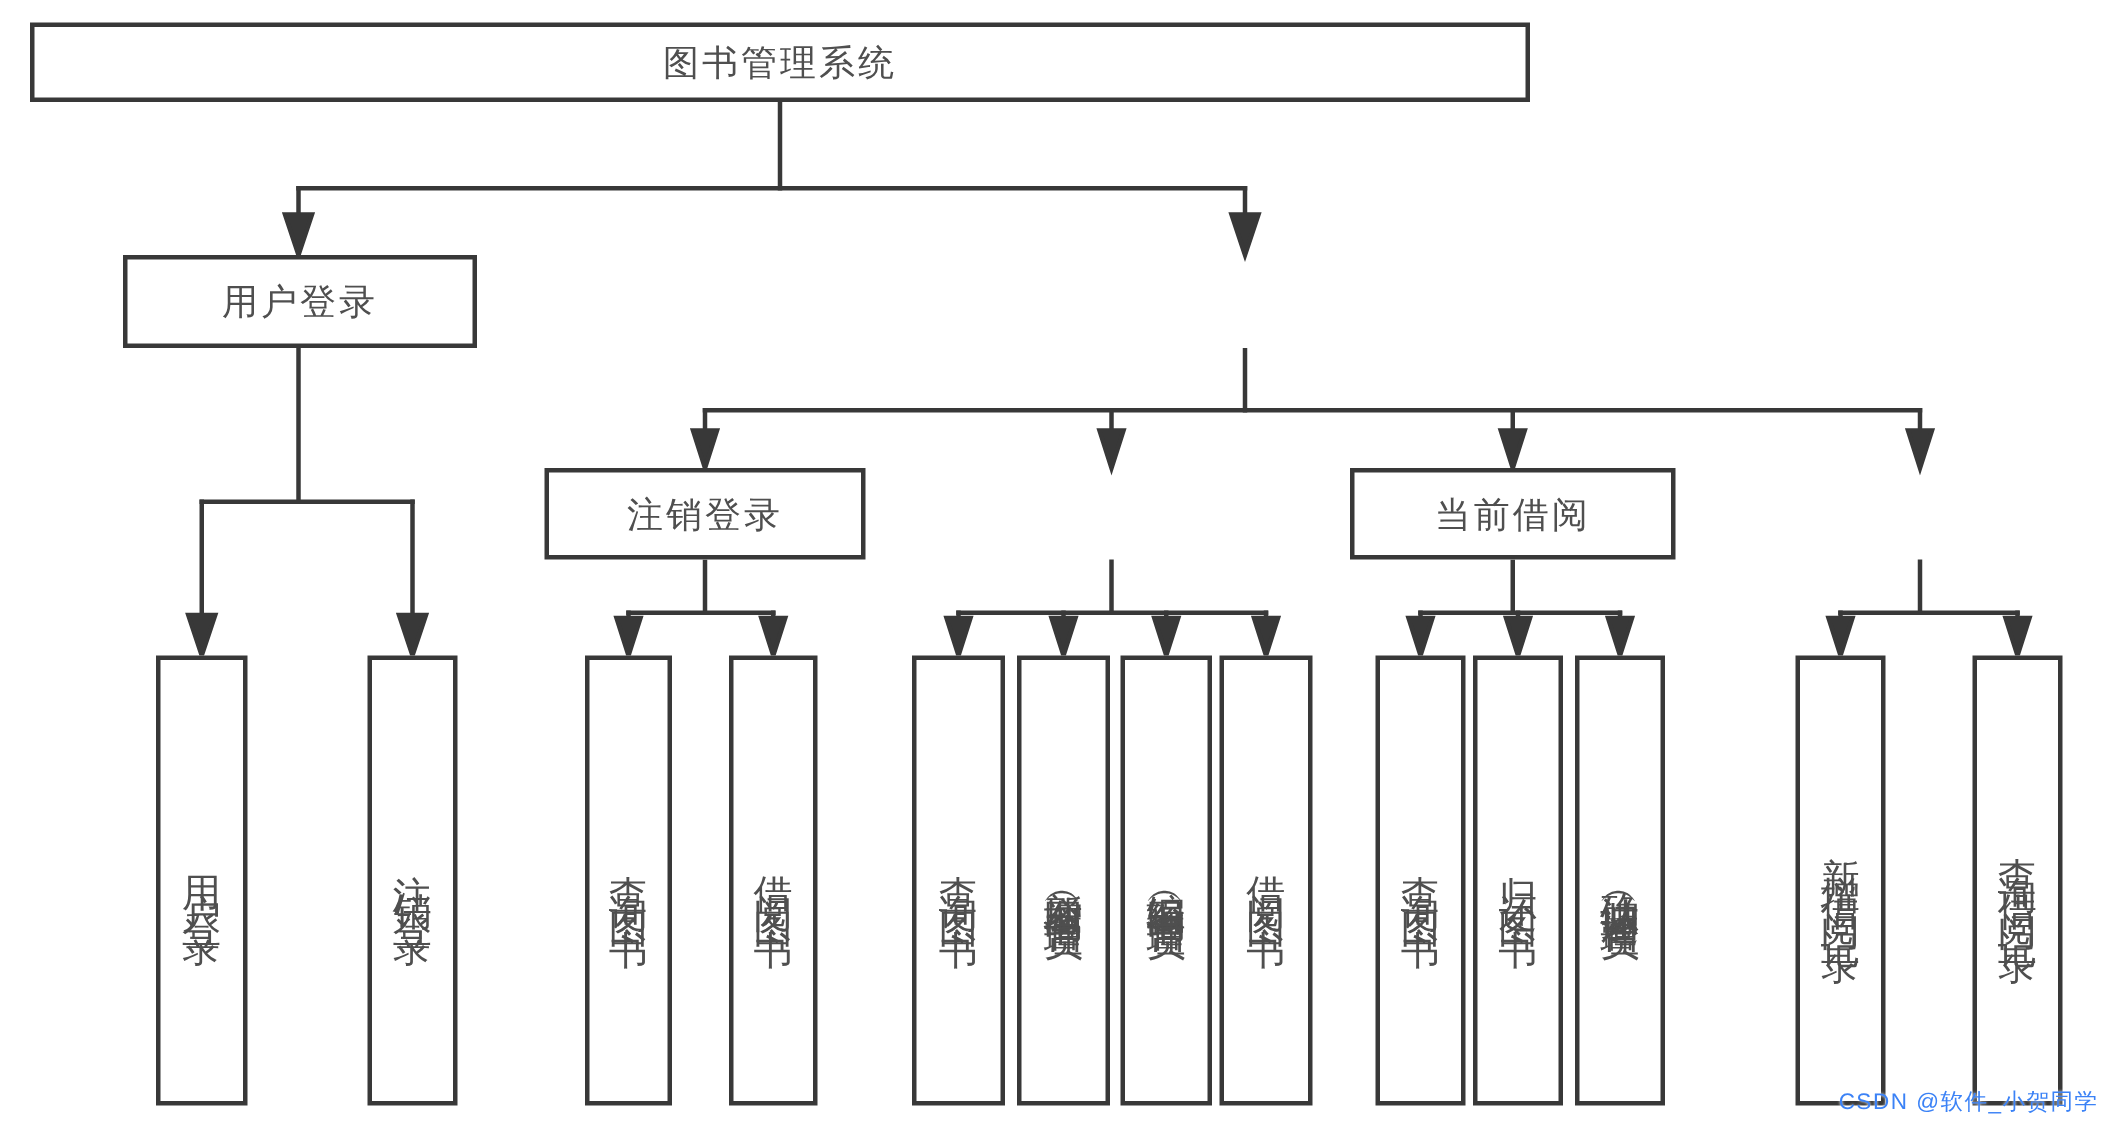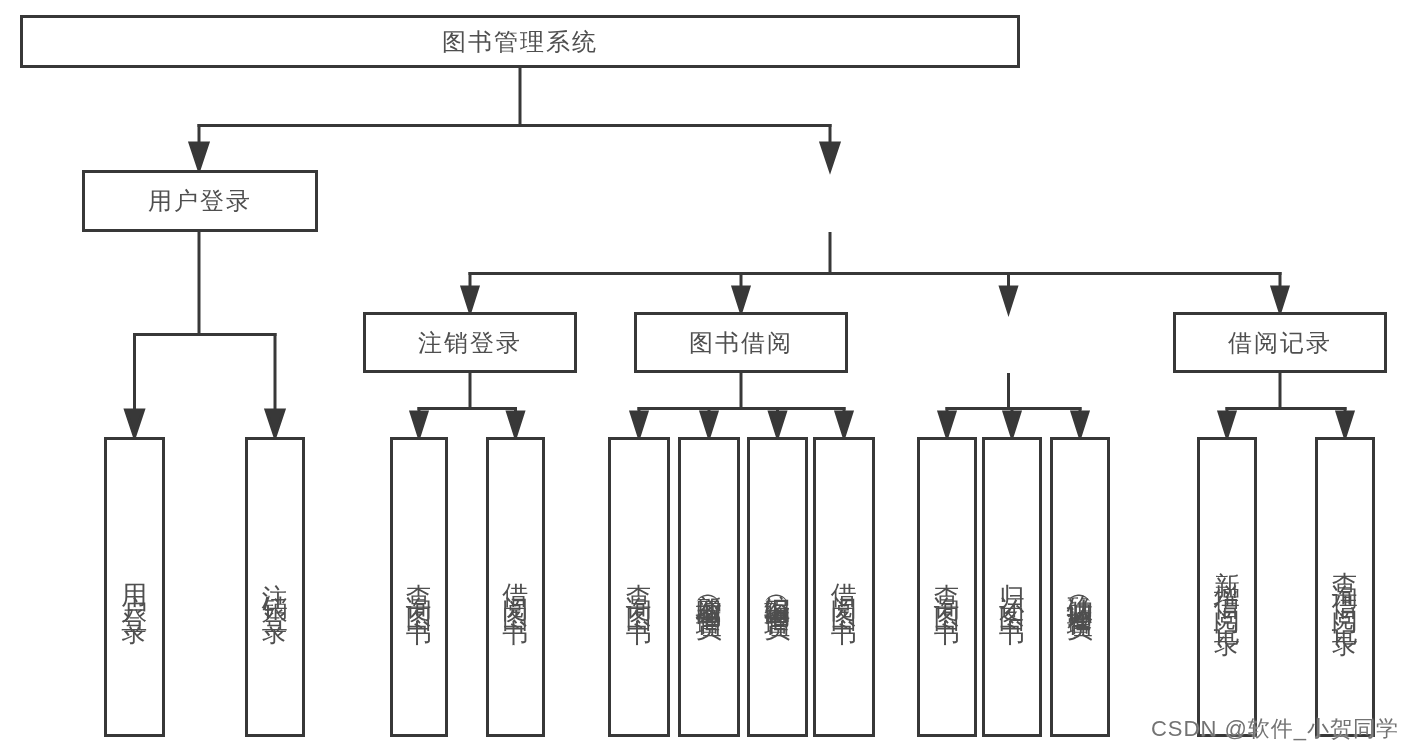--- a/index.html
+++ b/index.html
@@ -46,22 +46,22 @@
     letter-spacing: 12px;
     white-space: nowrap;
   }
   .v-label.tight {
     letter-spacing: 3px;
   }
   .watermark {
     position: absolute;
     right: 6px;
     bottom: 3px;
-    font-size: 22px;
-    color: #737373;
+    font-size: 15px;
+    color: #3b82f6;
     letter-spacing: 1px;
     text-shadow: 0 0 2px #ffffff;
     pointer-events: none;
   }
 </style>
 </head>
 <body>
 
 <div class="canvas">
 
@@ -145,25 +145,22 @@
     <span class="h-label">图书管理系统</span>
   </div>
 
   <div class="box" style="left:82px;top:170px;width:236px;height:62px">
     <span class="h-label">用户登录</span>
   </div>
 
   <div class="box" style="left:363px;top:312px;width:214px;height:61px">
     <span class="h-label">注销登录</span>
   </div>
-  <div class="box" style="left:634px;top:312px;width:214px;height:61px">
-    <span class="h-label">图书借阅</span>
-  </div>
-  <div class="box" style="left:1173px;top:312px;width:214px;height:61px">
-    <span class="h-label">借阅记录</span>
+  <div class="box" style="left:900px;top:312px;width:217px;height:61px">
+    <span class="h-label">当前借阅</span>
   </div>
 
   <div class="box" style="left:104px;top:437px;width:61px;height:300px">
     <span class="v-label">用户登录</span>
   </div>
   <div class="box" style="left:245px;top:437px;width:60px;height:300px">
     <span class="v-label">注销登录</span>
   </div>
 
   <div class="box" style="left:390px;top:437px;width:58px;height:300px">

